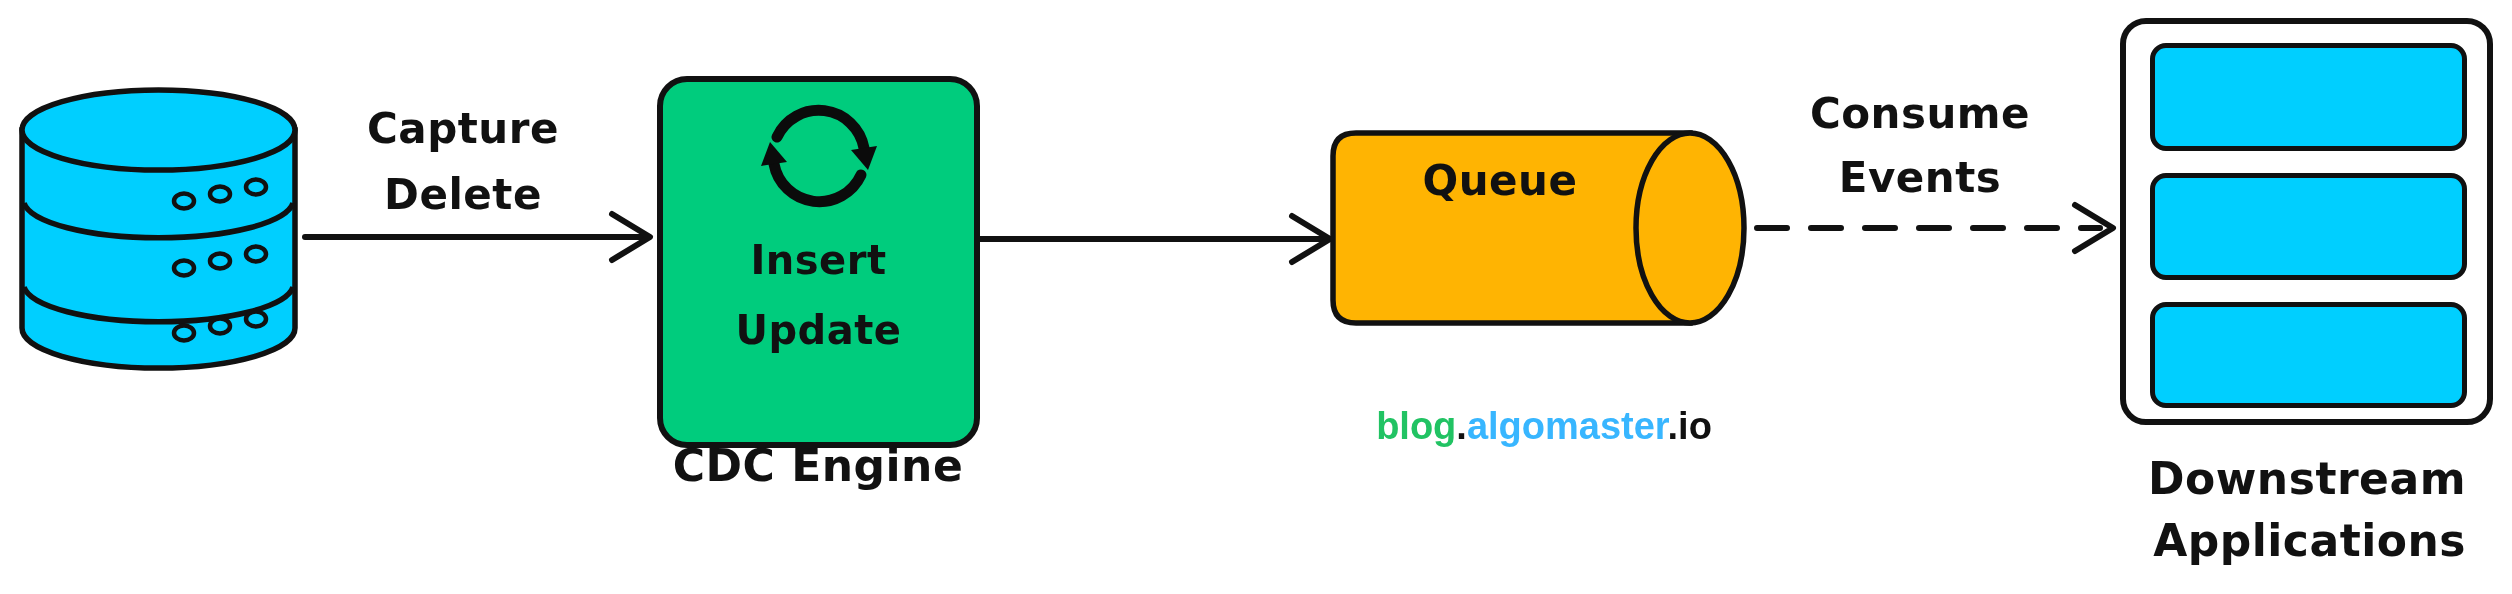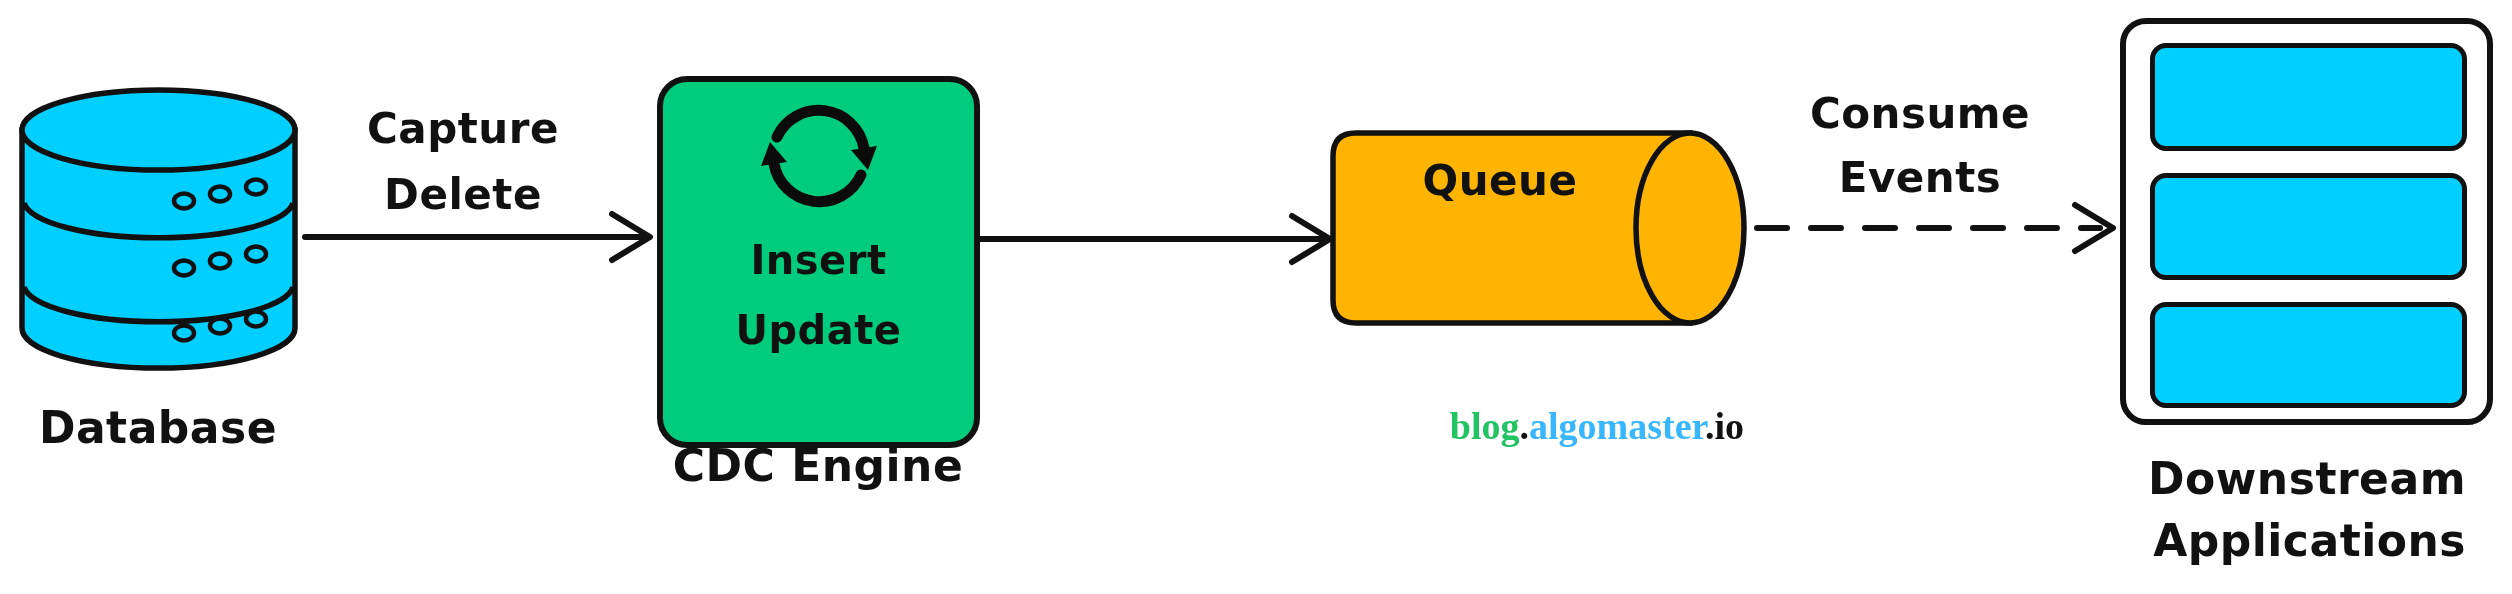--- a/index.html
+++ b/index.html
@@ -36,22 +36,22 @@
   .queue-lbl{font-size:42px; line-height:62px;}
   .db-lbl{left:8px; top:400px; width:300px;}
   .cdc-lbl{left:668px; top:438px; width:300px;}
   .mq-lbl{left:1360px; top:150px; width:280px;}
   .down-lbl{left:2146px; top:448px; width:320px; line-height:62px;text-align:right;}
   .cap-lbl{left:333px; top:96px; width:260px;}
   .pub-lbl{left:1013px; top:94px; width:260px;}
   .con-lbl{left:1790px; top:82px; width:260px; line-height:64px;}
   .watermark{
     position:absolute; left:1344px; top:404px; width:400px;
-    font-family:Liberation Serif, serif; font-weight:bold; font-size:38px; line-height:44px;
-    text-align:right; letter-spacing:0;
+    font-family:Liberation Sans, sans-serif; font-weight:bold; font-size:38px; line-height:44px;
+    text-align:center; letter-spacing:0;
   }
   .wm-green{color:var(--brand-green);}
   .wm-blue{color:var(--brand-blue);}
   .wm-ink{color:var(--ink);}
 </style>
 </head>
 <body>
 
 <div class="stage">
 
@@ -106,21 +106,20 @@
     <div class="cdc-line" style="top:154px">Insert</div>
     <div class="cdc-line" style="top:224px">Update</div>
   </div>
 
   <div class="node down-box">
     <div class="app-rect app-1"></div>
     <div class="app-rect app-2"></div>
     <div class="app-rect app-3"></div>
   </div>
 
-  <div class="lbl node-lbl db-lbl">Database</div>
   <div class="lbl node-lbl cdc-lbl">CDC Engine</div>
 
   <div class="lbl queue-lbl mq-lbl">
     <div>Queue</div>
   </div>
 
   <div class="lbl node-lbl down-lbl">
     <div>Downstream</div>
     <div>Applications</div>
   </div>

